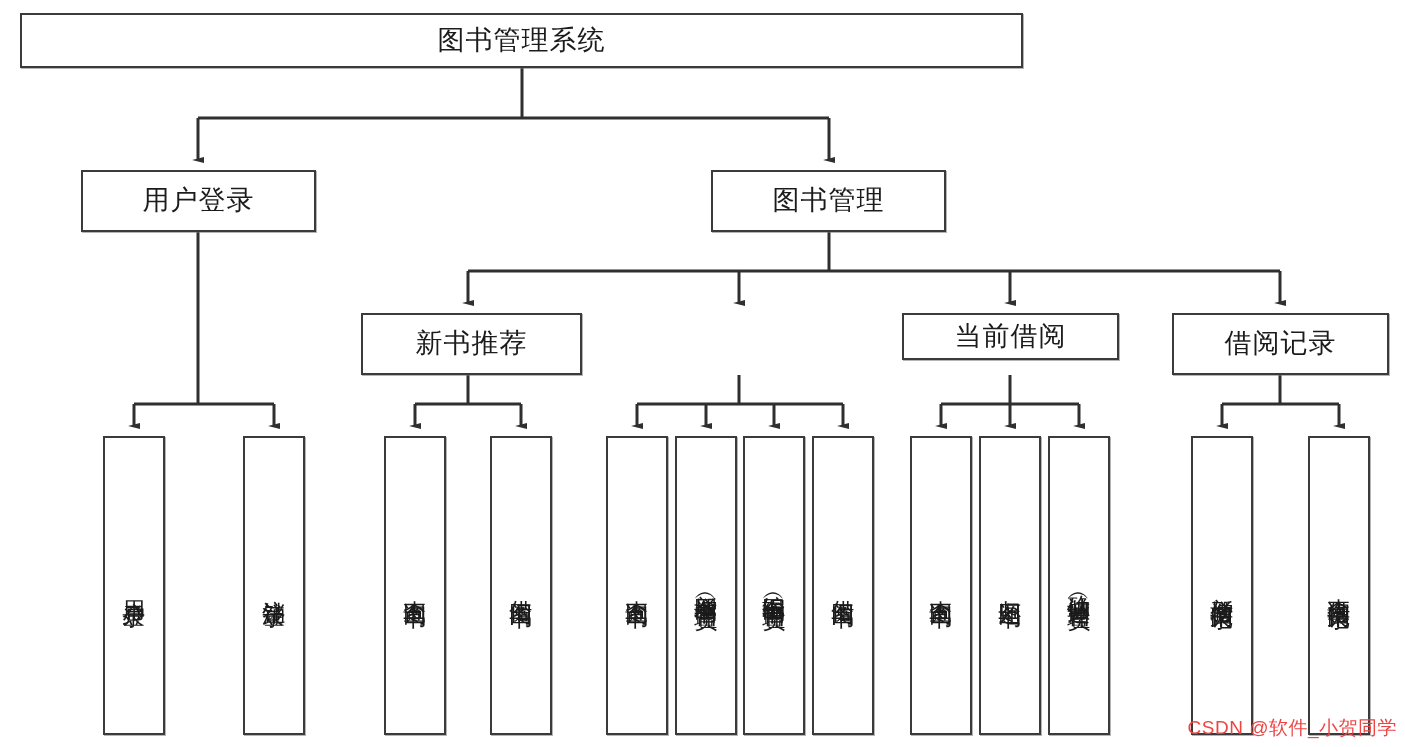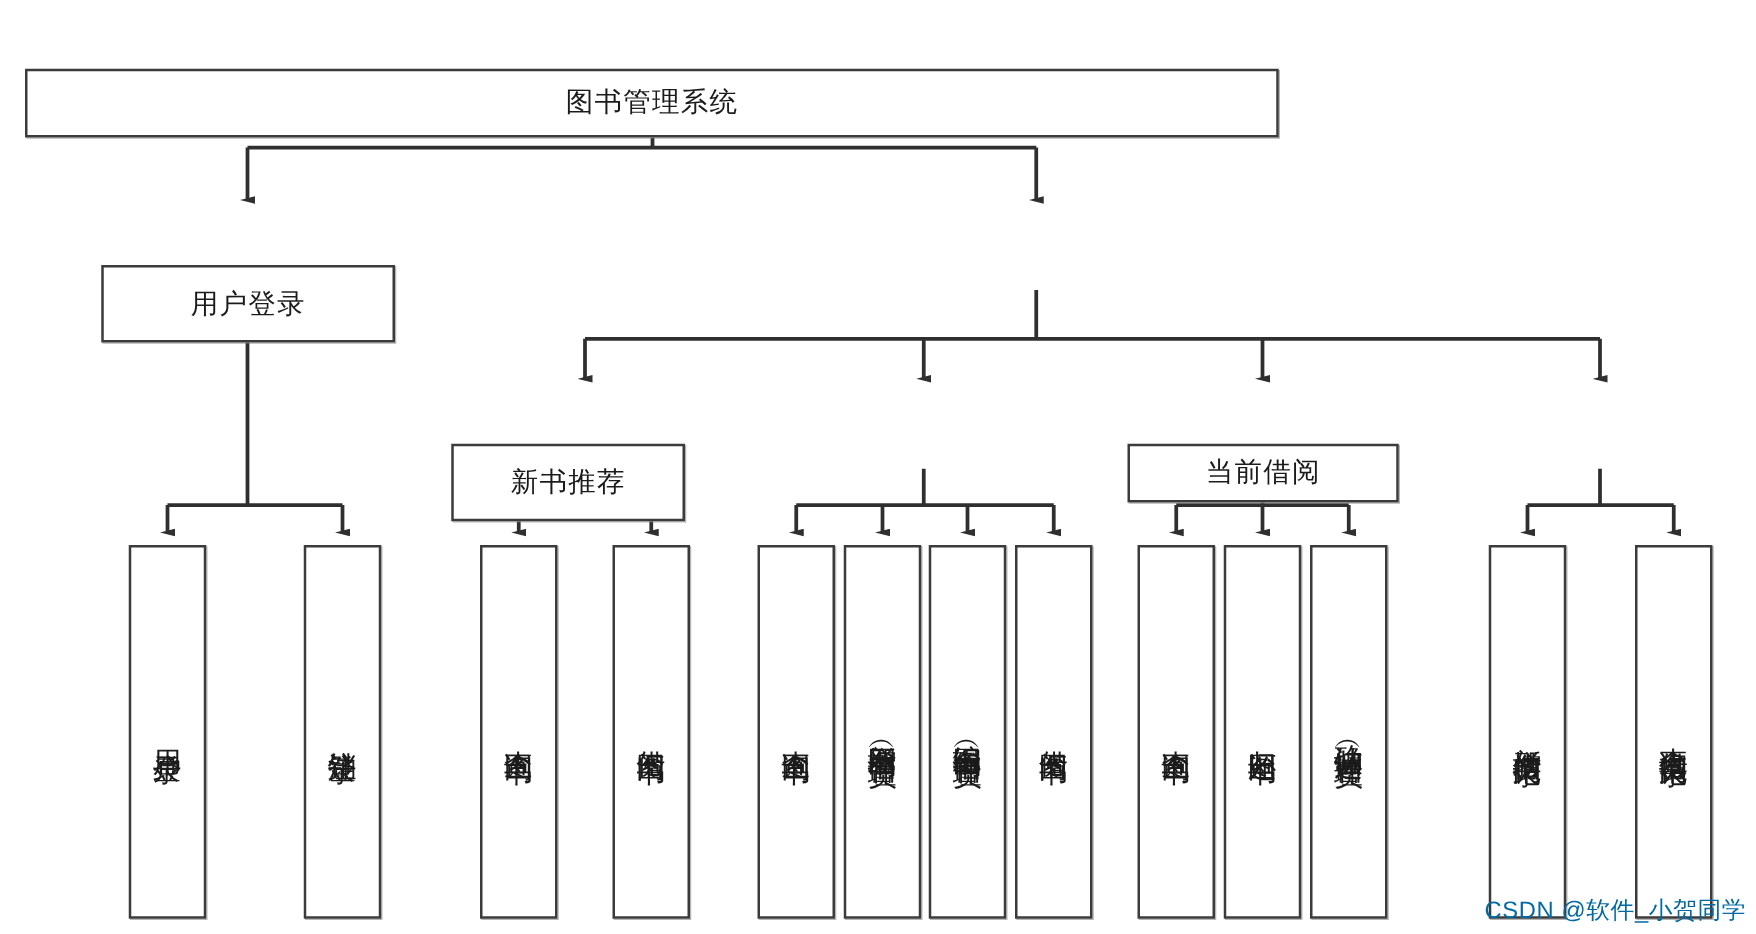--- a/index.html
+++ b/index.html
@@ -31,25 +31,24 @@
     box-sizing: border-box;
     border: 2px solid #3b3b3b;
     background: #ffffff;
     display: flex;
     align-items: center;
     justify-content: center;
     color: #1b1b1b;
     box-shadow: 1px 1px 0 rgba(120,120,120,0.55);
   }
   .node.horiz {
-    font-size: 22px;
+    font-size: 27px;
     letter-spacing: 1px;
     line-height: 1.1;
     text-align: center;
-    margin-top: 42px;
   }
   .node.vert {
     font-size: 23px;
     letter-spacing: 2px;
     line-height: 1.15;
     padding: 6px 0;
     align-items: center;
     justify-content: center;
   }
   .node.vert .vlabel {
@@ -60,21 +59,21 @@
   }
   .node .hlabel {
     display: block;
     white-space: nowrap;
   }
   #watermark {
     position: absolute;
     right: 8px;
     bottom: 6px;
     font-size: 19px;
-    color: #0369a1;
+    color: #ef4444;
     letter-spacing: 0.5px;
     white-space: nowrap;
     user-select: none;
   }
 </style>
 </head>
 <body>
 
 <div id="canvas">
 
@@ -128,26 +127,32 @@
     </g>
   </svg>
 
   <div class="node horiz" style="left:20px; top:13px; width:1003px; height:55px;">
     <span class="hlabel">图书管理系统</span>
   </div>
 
   <div class="node horiz" style="left:81px; top:170px; width:235px; height:62px;">
     <span class="hlabel">用户登录</span>
   </div>
+  <div class="node horiz" style="left:711px; top:170px; width:235px; height:62px;">
+    <span class="hlabel">图书管理</span>
+  </div>
 
-  <div class="node horiz" style="left:361px; top:313px; width:187px; height:62px;">
+  <div class="node horiz" style="left:361px; top:313px; width:221px; height:62px;">
     <span class="hlabel">新书推荐</span>
   </div>
   <div class="node horiz" style="left:902px; top:313px; width:217px; height:47px;">
     <span class="hlabel">当前借阅</span>
+  </div>
+  <div class="node horiz" style="left:1172px; top:313px; width:217px; height:62px;">
+    <span class="hlabel">借阅记录</span>
   </div>
 
   <div class="node vert" style="left:103px; top:436px; width:62px; height:299px;">
     <span class="vlabel">用户登录</span>
   </div>
   <div class="node vert" style="left:243px; top:436px; width:62px; height:299px;">
     <span class="vlabel">注销登录</span>
   </div>
 
   <div class="node vert" style="left:384px; top:436px; width:62px; height:299px;">

